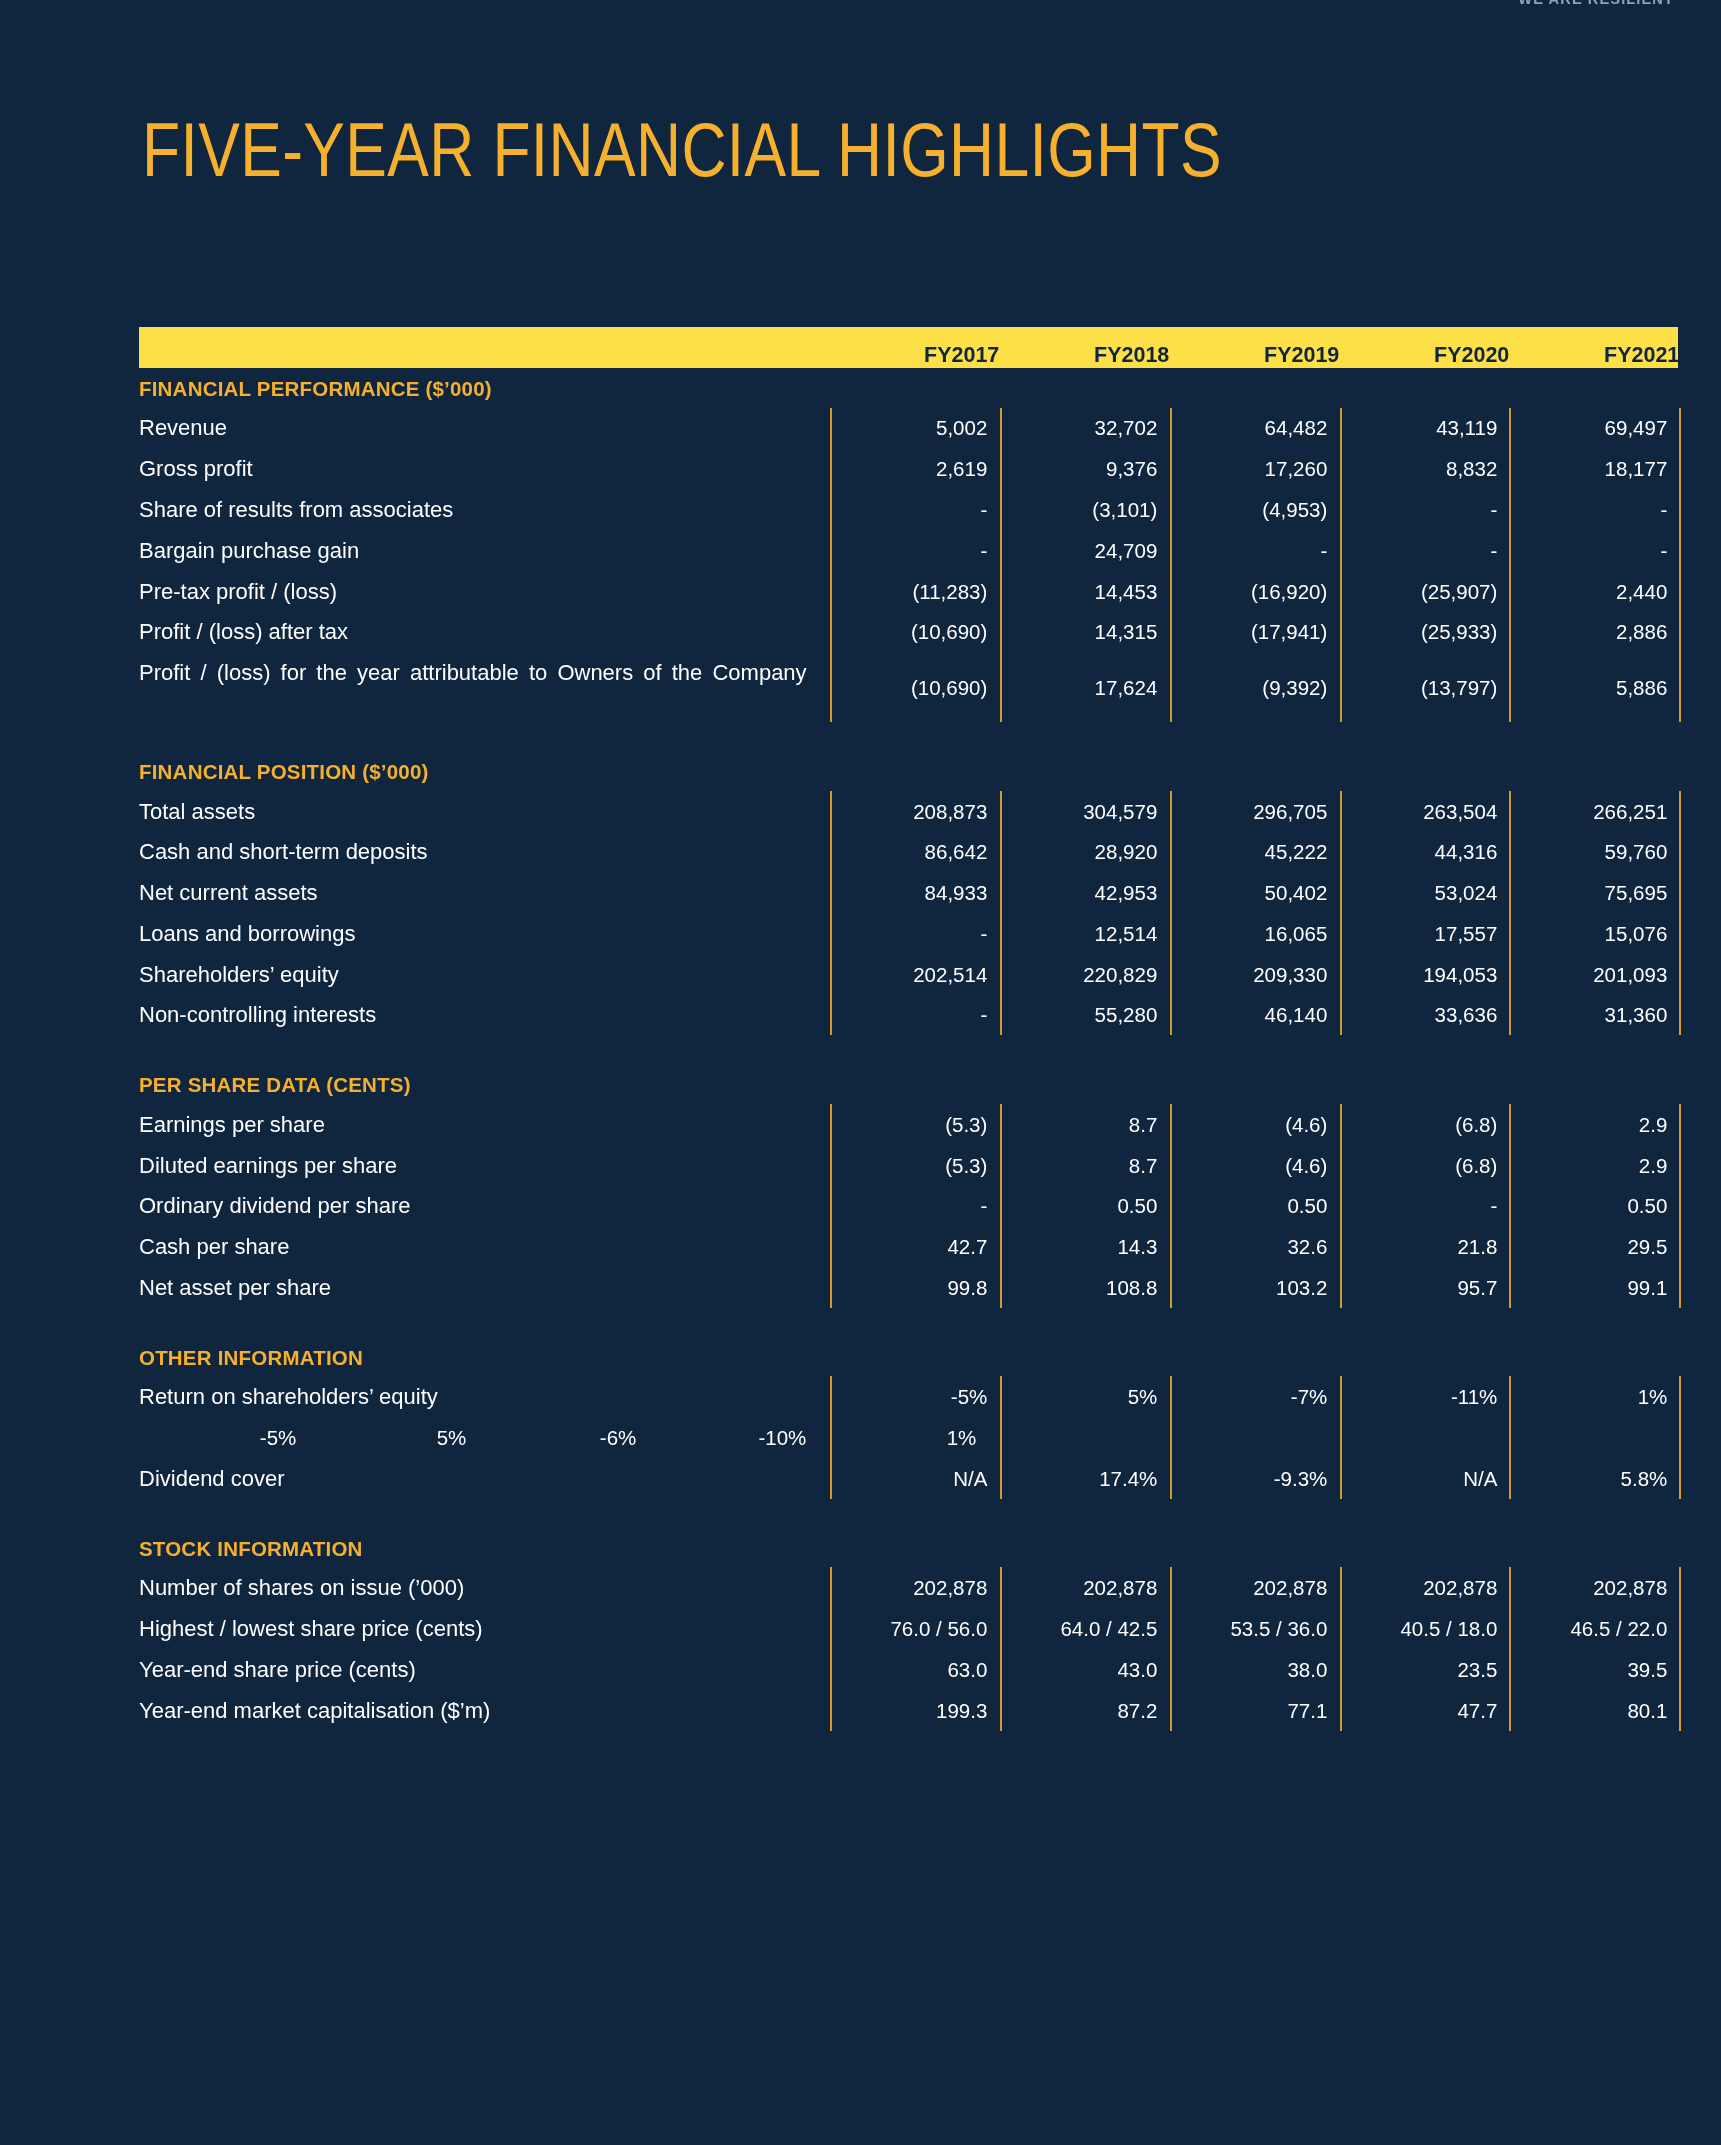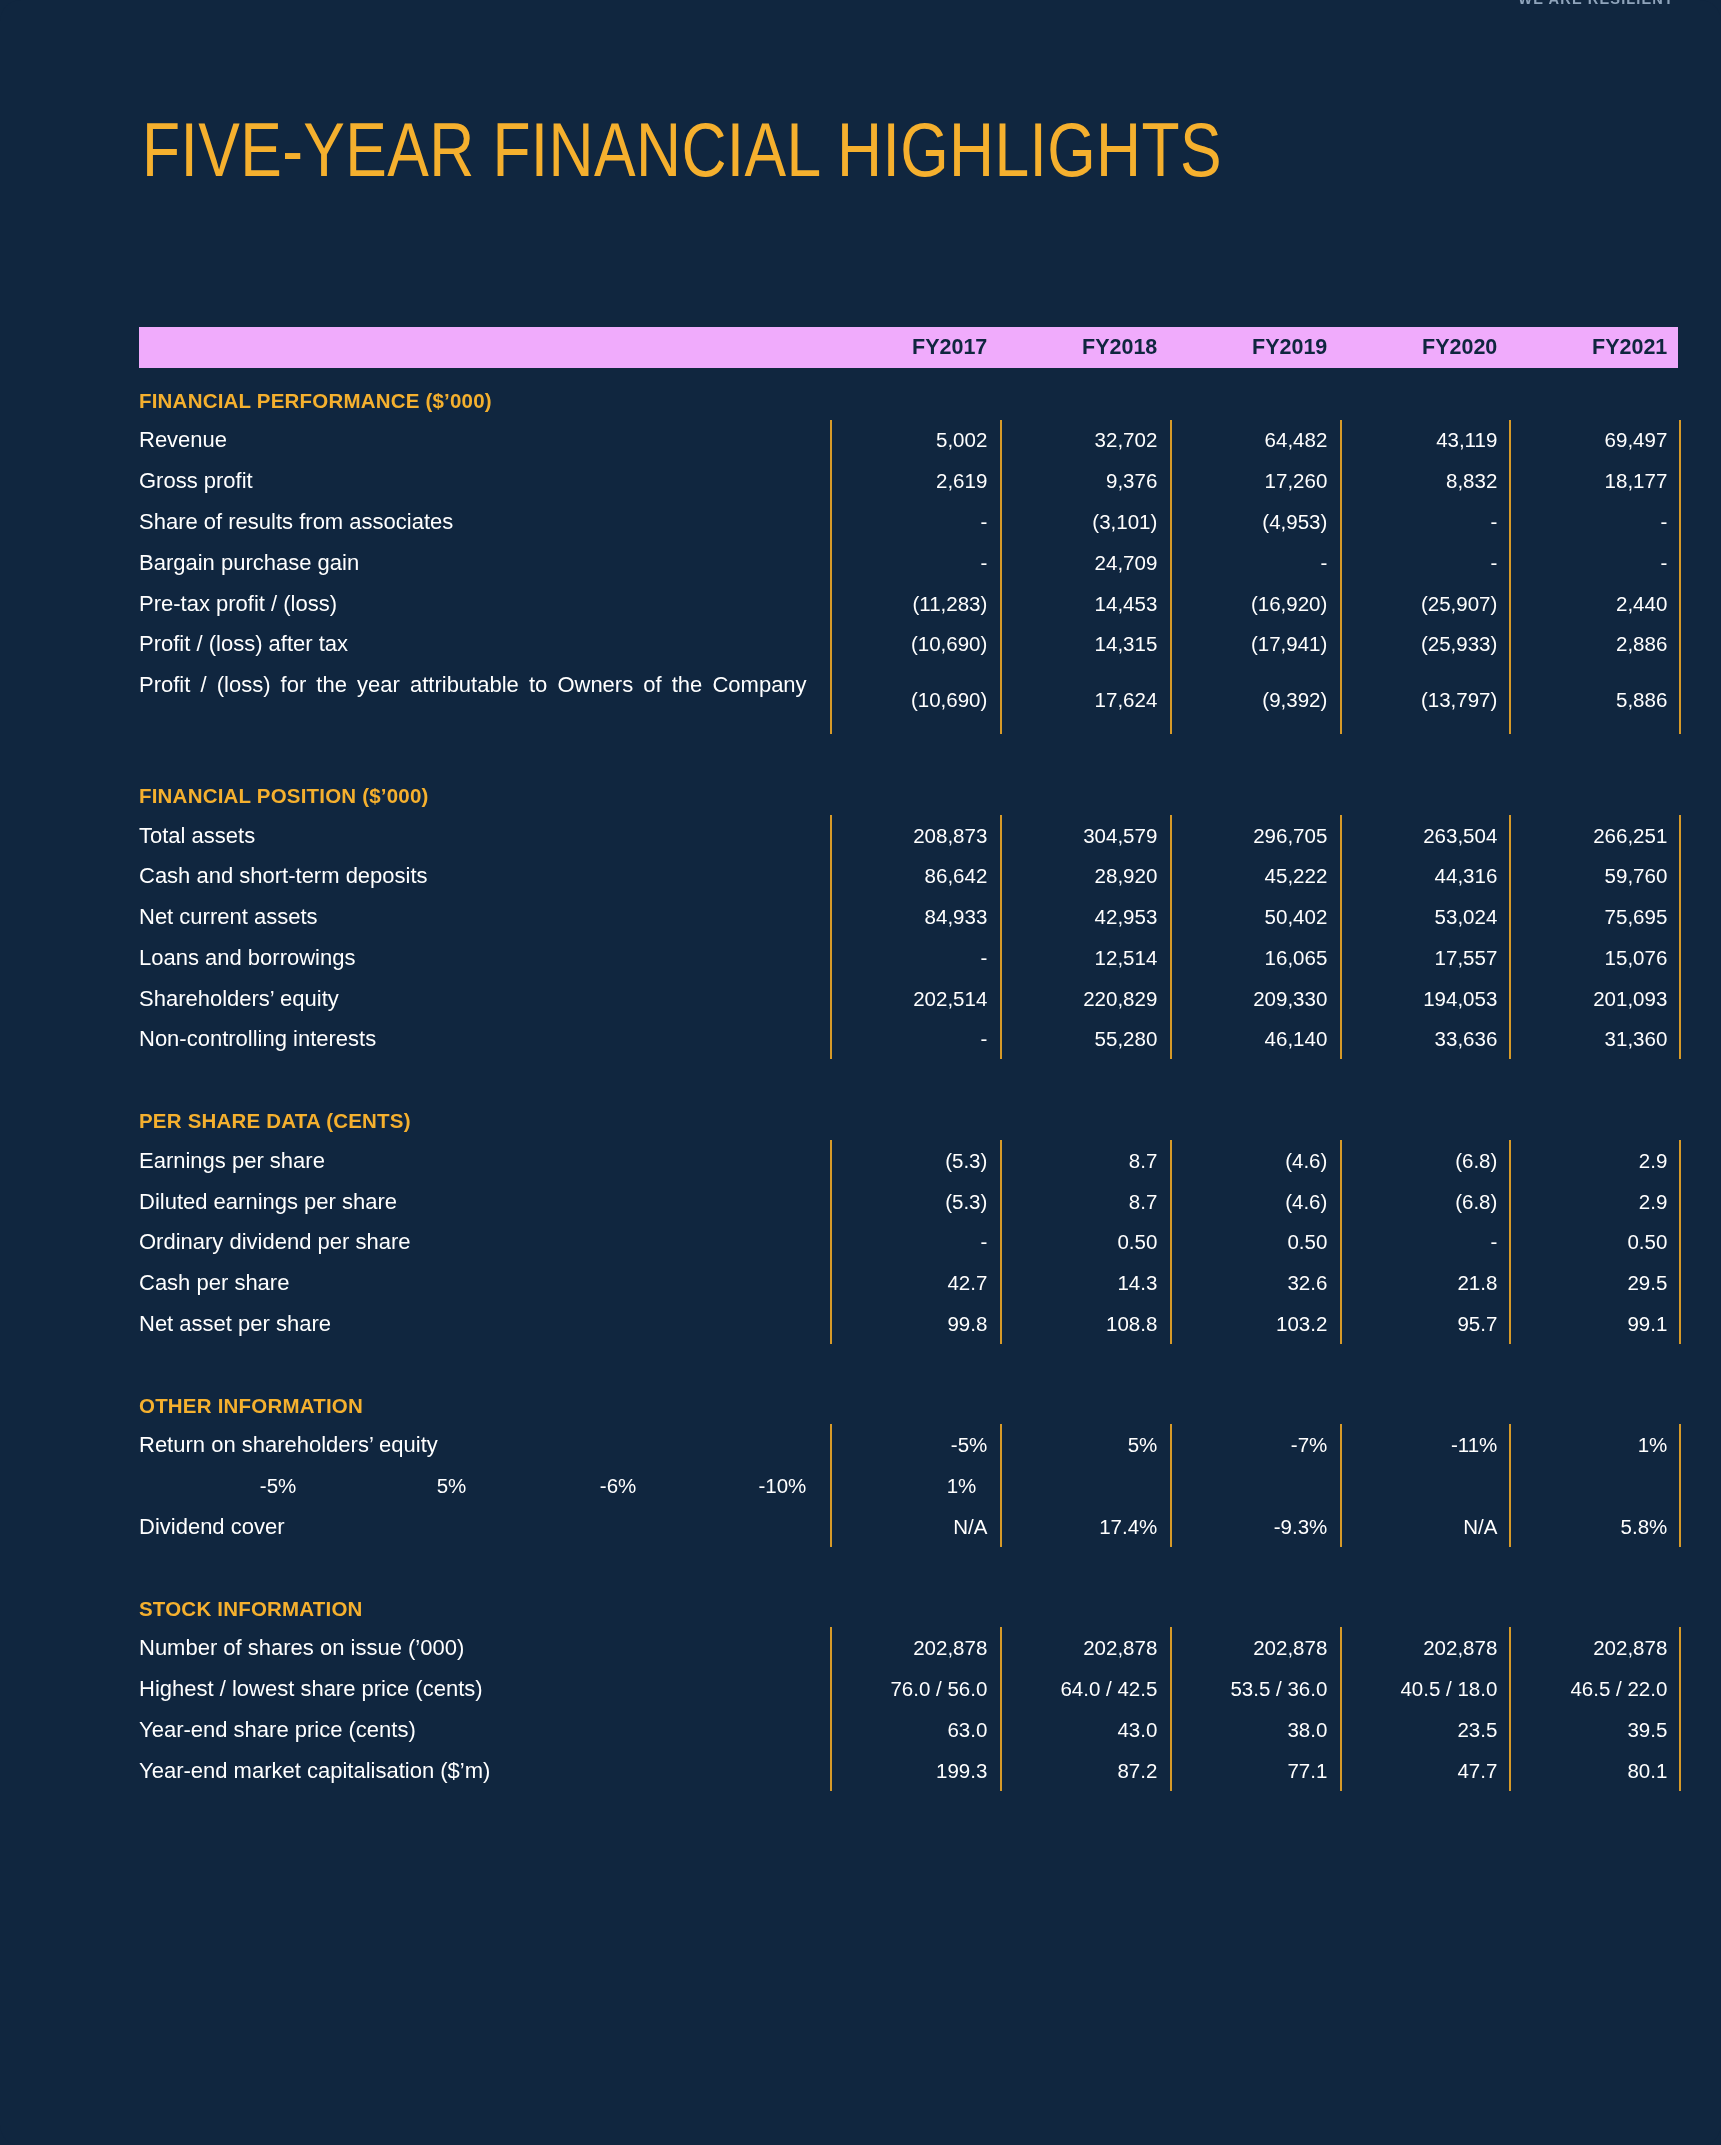--- a/index.html
+++ b/index.html
@@ -48,41 +48,42 @@
   
   .table-wrap {
     position: absolute;
     left: 139px;
     top: 327px;
     width: 1539px;
   }
 
   .col-head {
     display: flex;
-    background: #f0abfc;
+    background: #fde047;
     height: 41px;
-    align-items: center;
+    align-items: flex-end;
+    padding-left: 12px;
   }
   .col-head .label-col {
     width: 691px;
     flex: none;
   }
   .col-head .yr {
     width: 170px;
     flex: none;
     text-align: right;
     padding-right: 12.7px;
     box-sizing: border-box;
     font-size: 21.5px;
     font-weight: 700;
     color: #10263f;
   }
 
   .section {
-    margin-top: 12px;
+    margin-top: 0;
     position: relative;
   }
   .section-title {
     font-size: 20.5px;
     font-weight: 700;
     color: #f5b02e;
     letter-spacing: 0.2px;
     padding: 8.8px 0 6.8px 0;
   }
 

